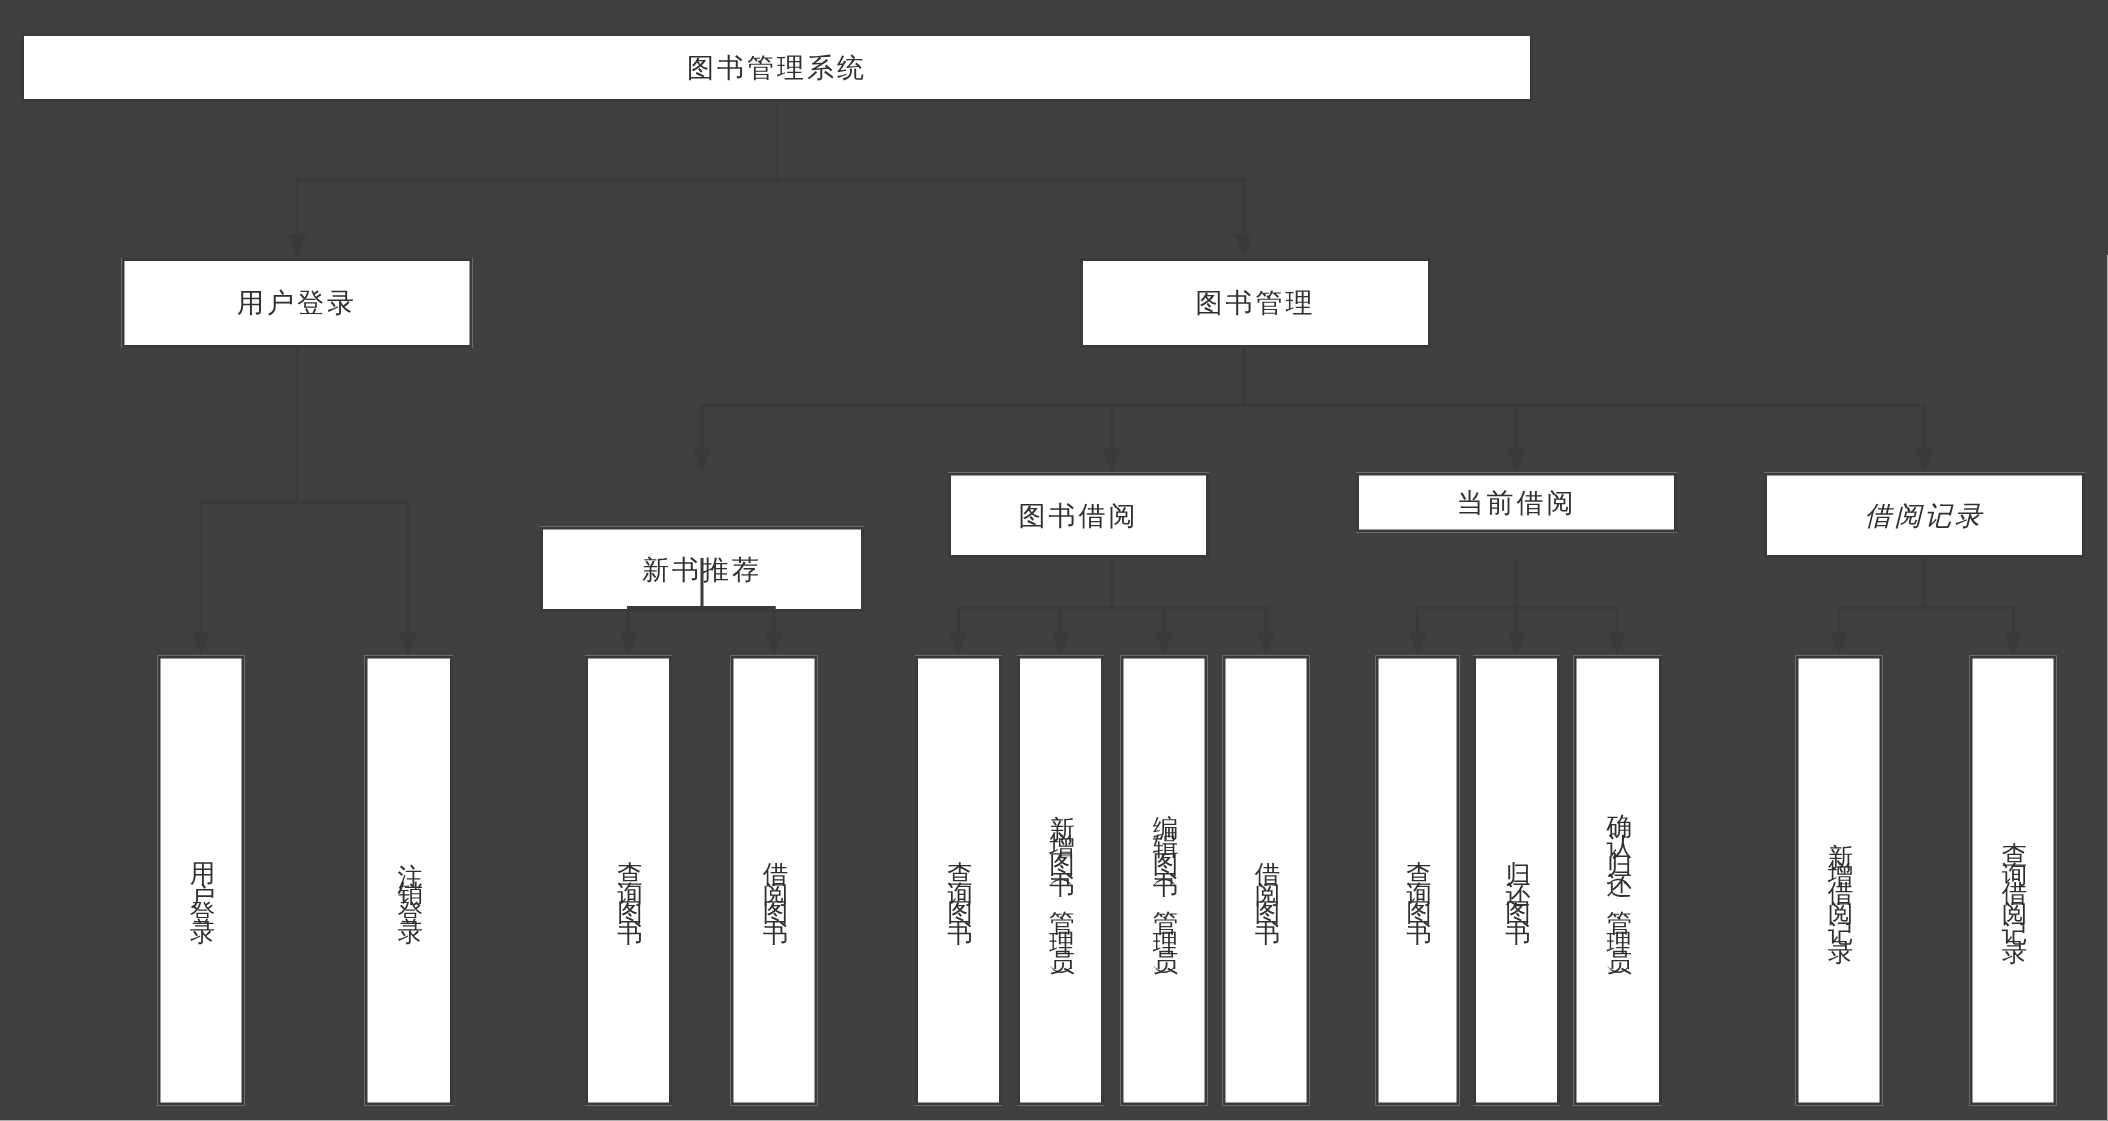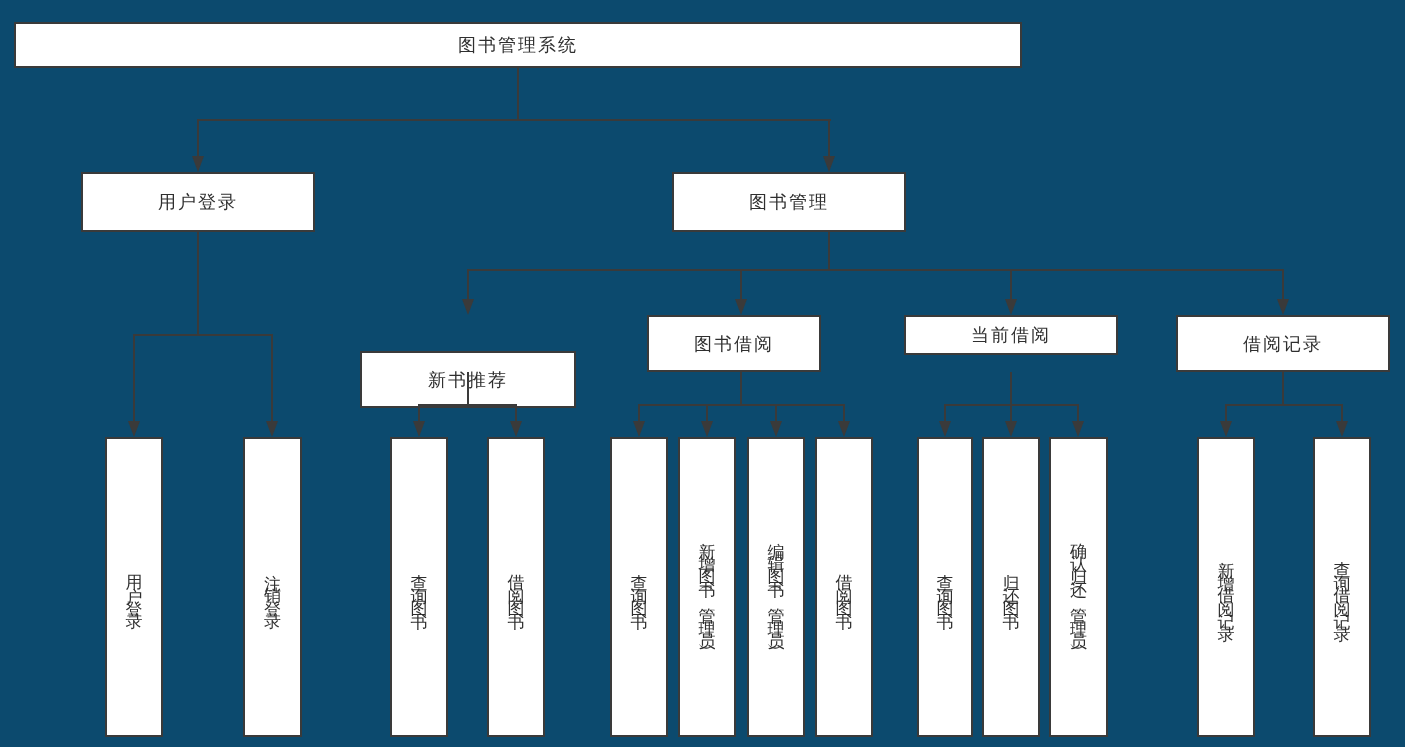--- a/index.html
+++ b/index.html
@@ -1,17 +1,17 @@
 <!DOCTYPE html>
 <html><head>
 <meta charset="utf-8">
 <style>
   html,body{margin:0;padding:0;background:#ffffff;}
   #stage{
-    position:relative;width:1405px;height:747px;background:#0c4a6e;
+    position:relative;width:1405px;height:747px;background:#404040;
     font-family:"DejaVu Sans","Liberation Sans",sans-serif;color:#2f2f2f;overflow:hidden;
   }
   .node{
     position:absolute;box-sizing:border-box;border:2px solid #3a3a3a;background:#ffffff;
     display:flex;align-items:center;justify-content:center;
     font-size:18px;letter-spacing:2px;text-align:center;
   }
   .leaf{
     position:absolute;box-sizing:border-box;border:2px solid #3a3a3a;background:#ffffff;
     display:flex;align-items:center;justify-content:center;
@@ -45,21 +45,21 @@
   <div class="vl" style="left:517px;top:68px;height:53px;"></div>
   <div class="hl" style="left:197px;top:119px;width:634px;"></div>
   <div class="vl" style="left:197px;top:119px;height:39px;"></div>
   <div class="arr" style="left:192px;top:156px;"></div>
   <div class="vl" style="left:828px;top:119px;height:39px;"></div>
   <div class="arr" style="left:823px;top:156px;"></div>
 
   <div class="node" style="left:81px;top:172px;width:234px;height:60px;">
     <span>用户登录</span>
   </div>
-  <div class="node" style="left:672px;top:172px;width:234px;height:60px;">
+  <div class="node" style="left:720px;top:172px;width:234px;height:60px;">
     <span>图书管理</span>
   </div>
 
   <div class="vl" style="left:197px;top:232px;height:104px;"></div>
   <div class="hl" style="left:134px;top:334px;width:139px;"></div>
   <div class="vl" style="left:133px;top:334px;height:87px;"></div>
   <div class="arr" style="left:128px;top:421px;"></div>
   <div class="vl" style="left:271px;top:334px;height:87px;"></div>
   <div class="arr" style="left:266px;top:421px;"></div>
 
@@ -70,27 +70,27 @@
   <div class="vl" style="left:740px;top:269px;height:30px;"></div>
   <div class="arr" style="left:735px;top:299px;"></div>
   <div class="vl" style="left:1010px;top:269px;height:30px;"></div>
   <div class="arr" style="left:1005px;top:299px;"></div>
   <div class="vl" style="left:1282px;top:269px;height:30px;"></div>
   <div class="arr" style="left:1277px;top:299px;"></div>
 
   <div class="node" style="left:360px;top:315px;width:216px;height:57px;margin-top:36px;">
     <span>新书推荐</span>
   </div>
-  <div class="node" style="left:647px;top:315px;width:174px;height:57px;">
+  <div class="node" style="left:632px;top:315px;width:174px;height:57px;">
     <span>图书借阅</span>
   </div>
   <div class="node" style="left:904px;top:315px;width:214px;height:40px;">
     <span>当前借阅</span>
   </div>
-  <div class="node" style="left:1176px;top:315px;width:214px;height:57px;">
+  <div class="node" style="left:1176px;top:315px;width:214px;height:57px;font-style:italic;">
     <span>借阅记录</span>
   </div>
 
   <div class="vl" style="left:467px;top:372px;height:34px;"></div>
   <div class="hl" style="left:419px;top:404px;width:98px;"></div>
   <div class="vl" style="left:418px;top:404px;height:17px;"></div>
   <div class="arr" style="left:413px;top:421px;"></div>
   <div class="vl" style="left:515px;top:404px;height:17px;"></div>
   <div class="arr" style="left:510px;top:421px;"></div>
 

